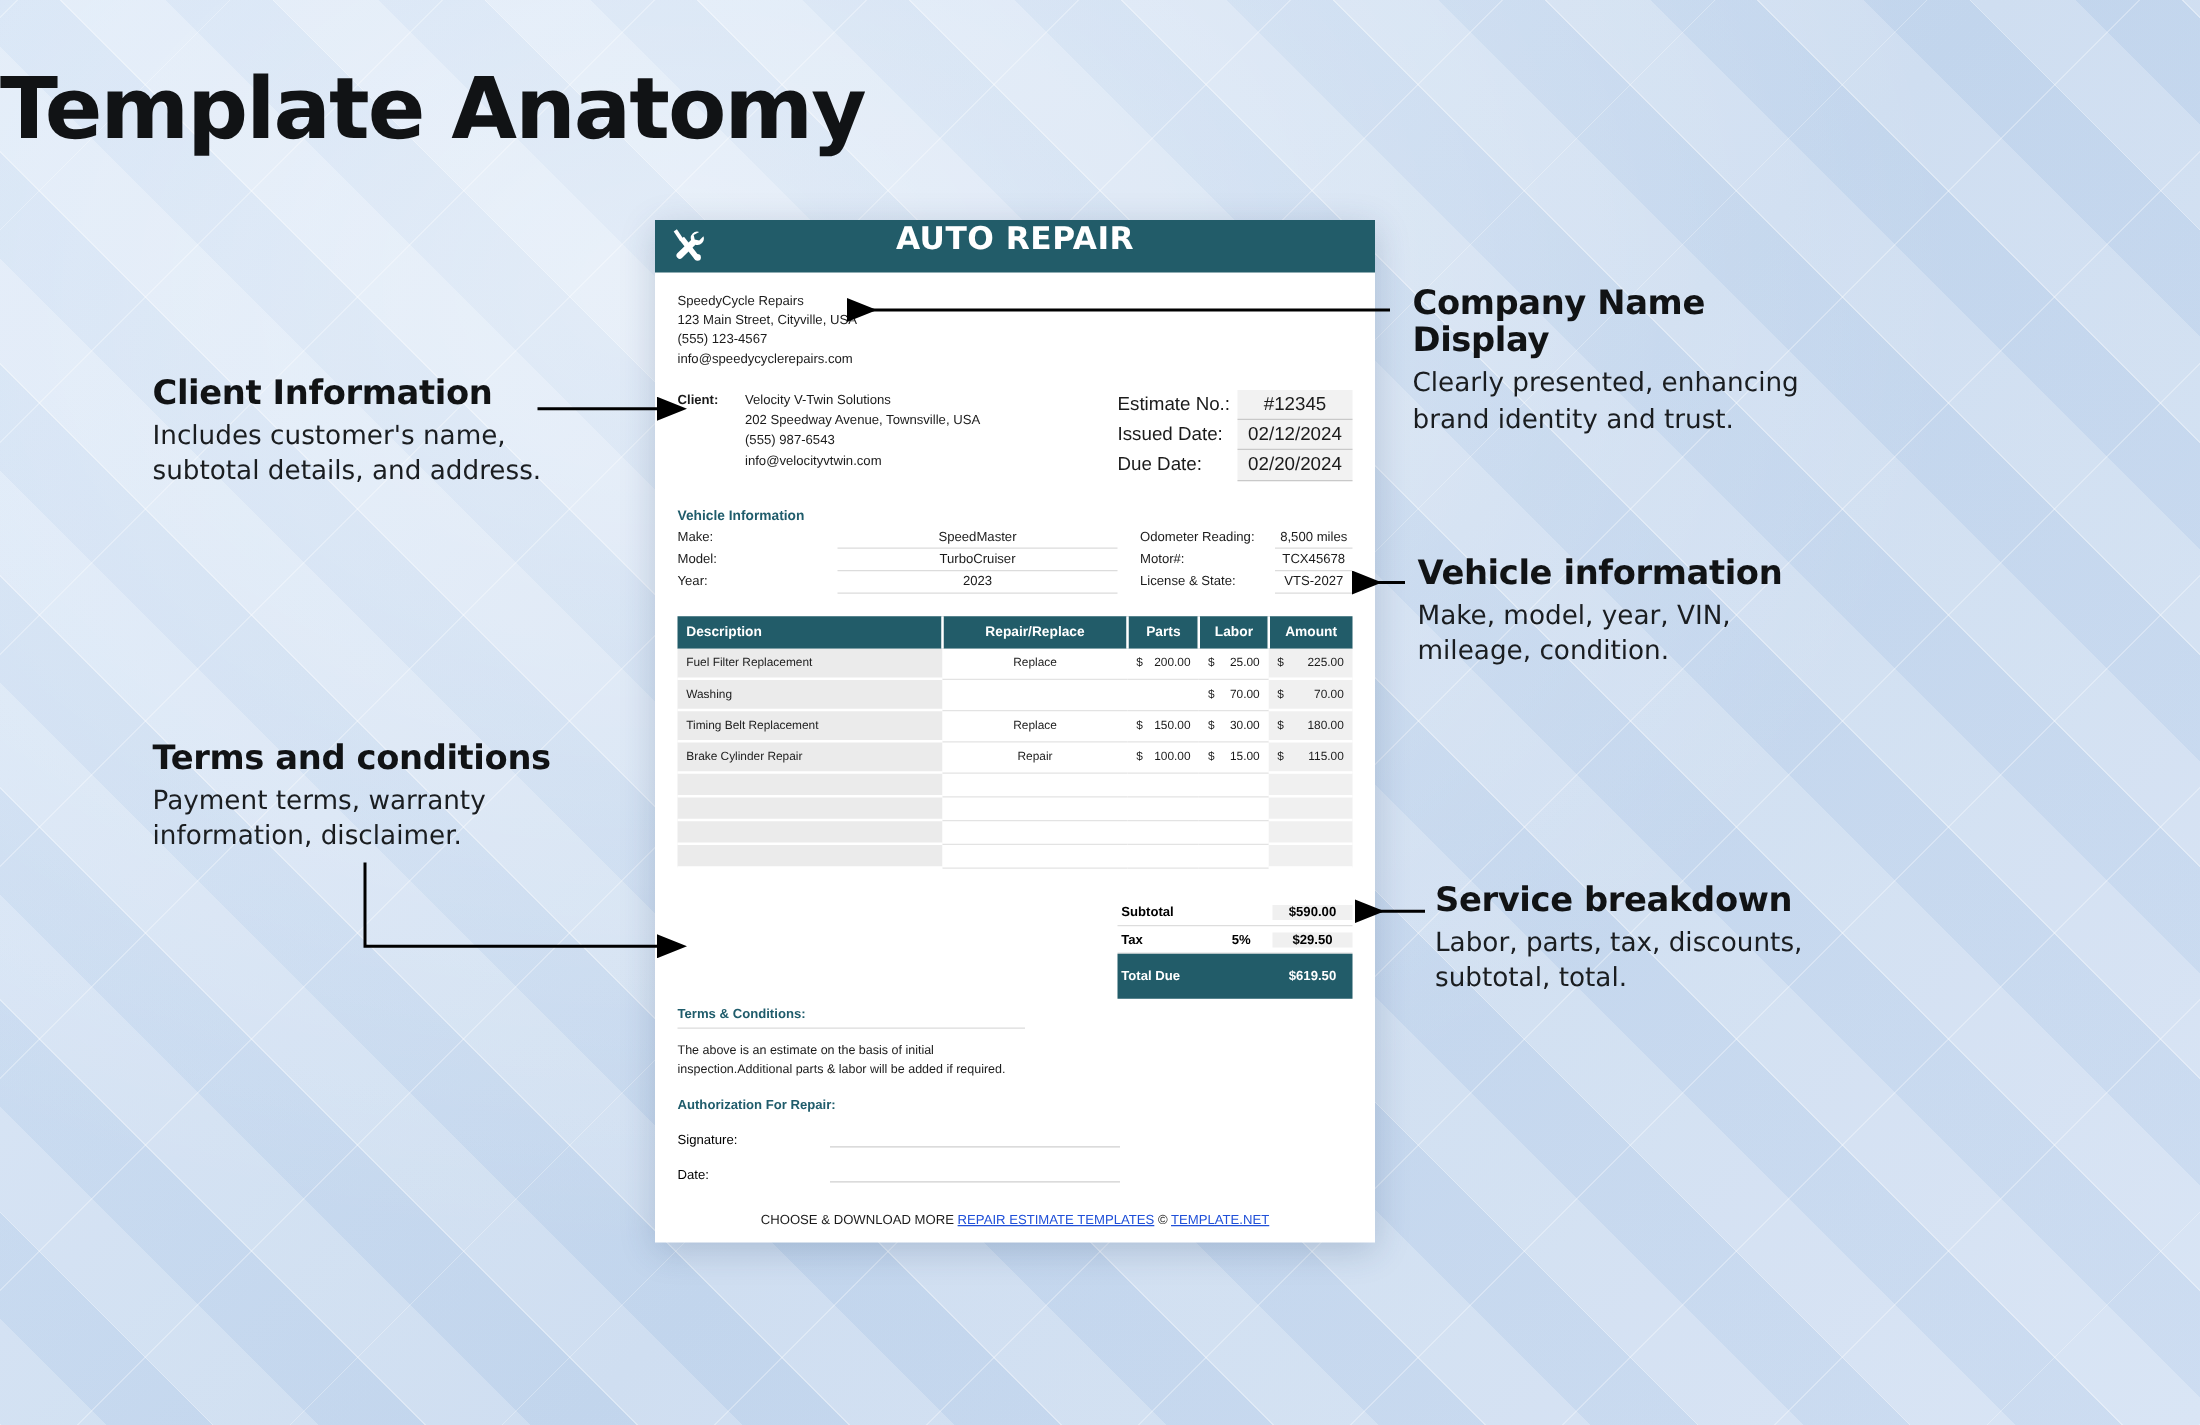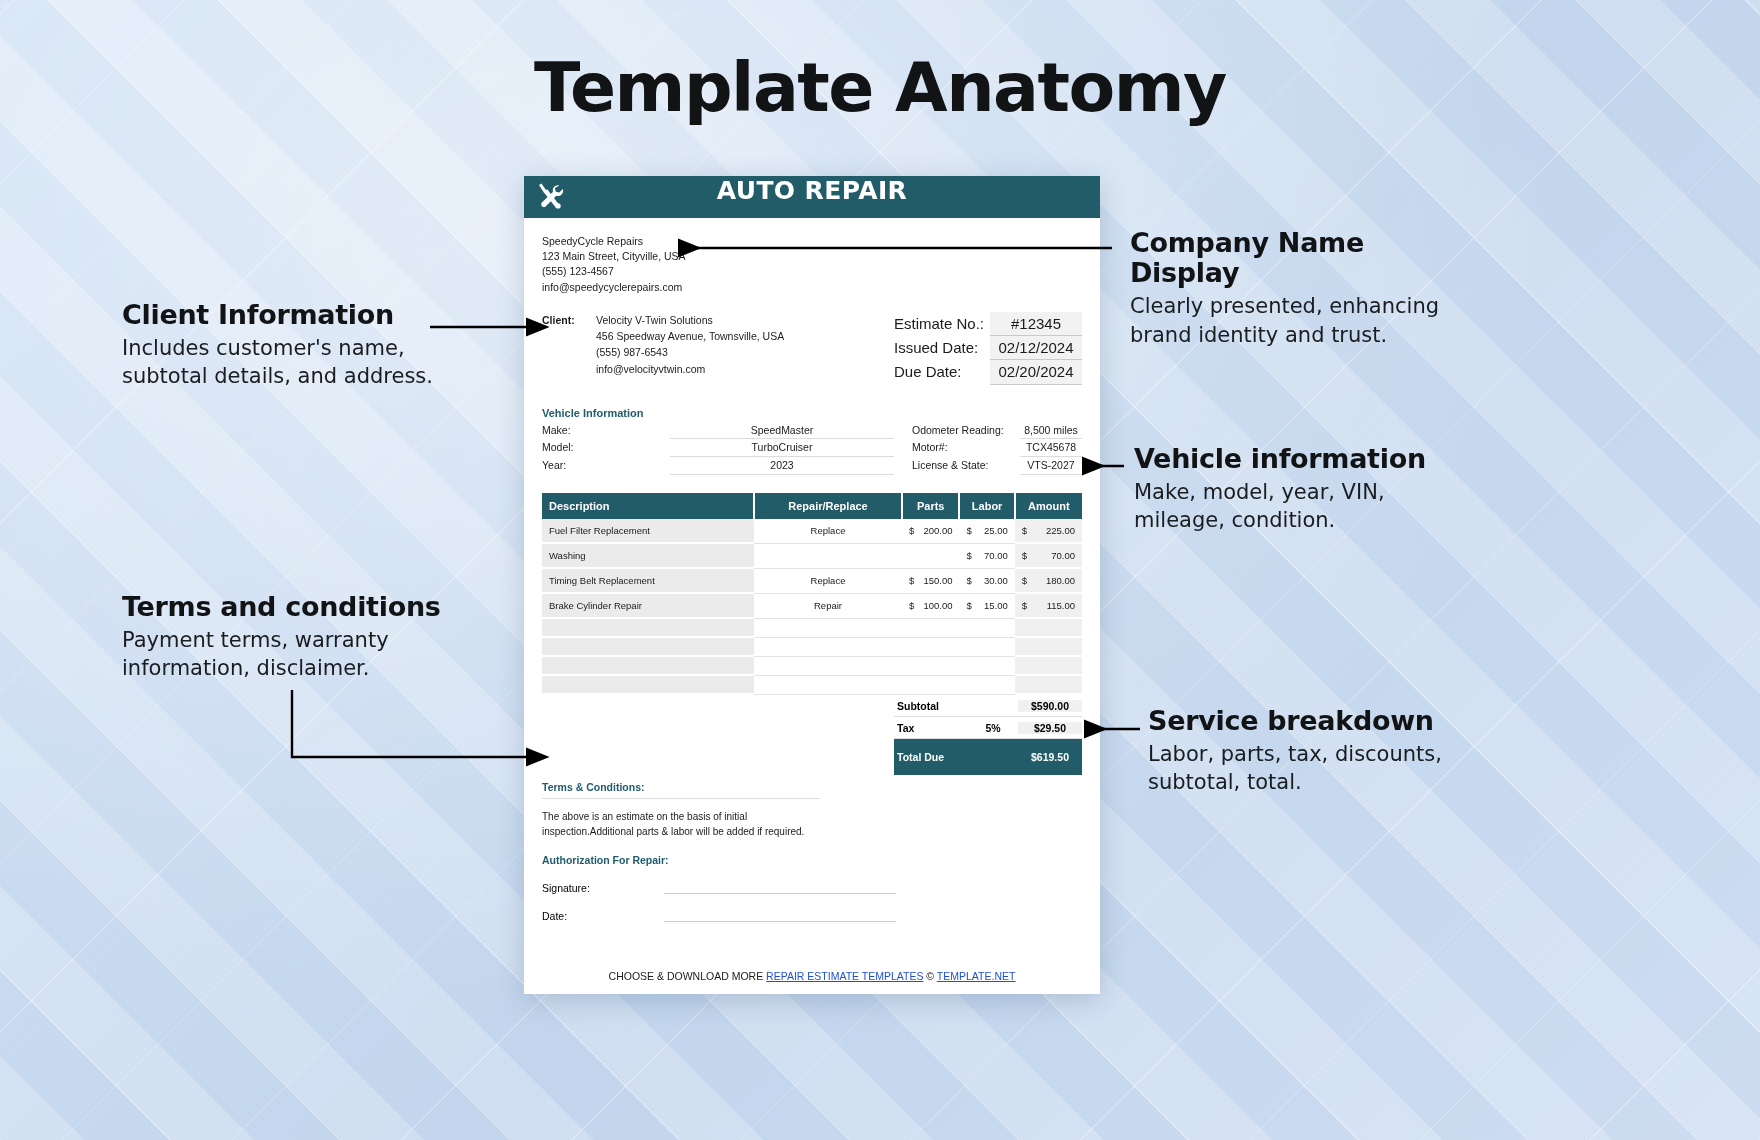--- a/index.html
+++ b/index.html
@@ -36,21 +36,21 @@
   }
   #bg-vignette {
     position: absolute; inset: 0; z-index: 0;
     background: radial-gradient(ellipse at 30% 20%, rgba(255,255,255,0.45) 0%, rgba(255,255,255,0) 60%);
   }
 
   
   #page-title {
     position: absolute;
     top: 48px; left: 0; width: 100%;
-    text-align: center;
+    text-align: left;
     font-size: 68px;
     font-weight: 800;
     letter-spacing: -1.5px;
     color: #111315;
     z-index: 5;
     font-family: "DejaVu Sans", sans-serif;
   }
 
   
   #doc-sheet {
@@ -168,21 +168,21 @@
   }
   td.c-desc { background: #ebebeb; width: 212px; text-align: left; }
   td.c-rr   { background: #ffffff; width: 148px; text-align: center; border-bottom:1px solid #e3e3e3;}
   td.c-pt, td.c-lb { background: #ffffff; text-align: right; border-bottom:1px solid #e3e3e3; white-space: nowrap;}
   td.c-am   { background: #f0f0f0; text-align: right; white-space: nowrap;}
   td.c-desc { border-bottom: 2px solid #ffffff; }
   td.c-am   { border-bottom: 2px solid #ffffff; }
   .cur { float: left; }
 
   
-  .totals-wrap { display: flex; margin-top: 0; align-items: center; }
+  .totals-wrap { display: flex; margin-top: 24px; align-items: center; }
   .totals-left { width: 352px; }
   .totals-right { flex: 1; }
   .tot-row { display: flex; align-items: center; font-size: 10.5px; height: 22px; }
   .tot-row .tl { width: 74px; font-weight: bold; padding-left: 3px; }
   .tot-row .tm { width: 50px; text-align: center; font-weight: bold; }
   .tot-row .tv {
     flex: 1; text-align: center; font-weight: bold;
     background: #f0f0f0;
   }
   .tot-row.sub  { border-bottom: 1px solid #dddddd; }
@@ -320,21 +320,21 @@
     </div>
 
     <div class="cli-est">
       <div class="cli-col">
         <div class="cli-row">
           <span class="cli-label">Client:</span>
           <span class="cli-val">Velocity V-Twin Solutions</span>
         </div>
         <div class="cli-row">
           <span class="cli-label"></span>
-          <span class="cli-val">456 Speedway Avenue, Townsville, USA</span>
+          <span class="cli-val">202 Speedway Avenue, Townsville, USA</span>
         </div>
         <div class="cli-row">
           <span class="cli-label"></span>
           <span class="cli-val">(555) 987-6543</span>
         </div>
         <div class="cli-row">
           <span class="cli-label"></span>
           <span class="cli-val">info@velocityvtwin.com</span>
         </div>
       </div>

